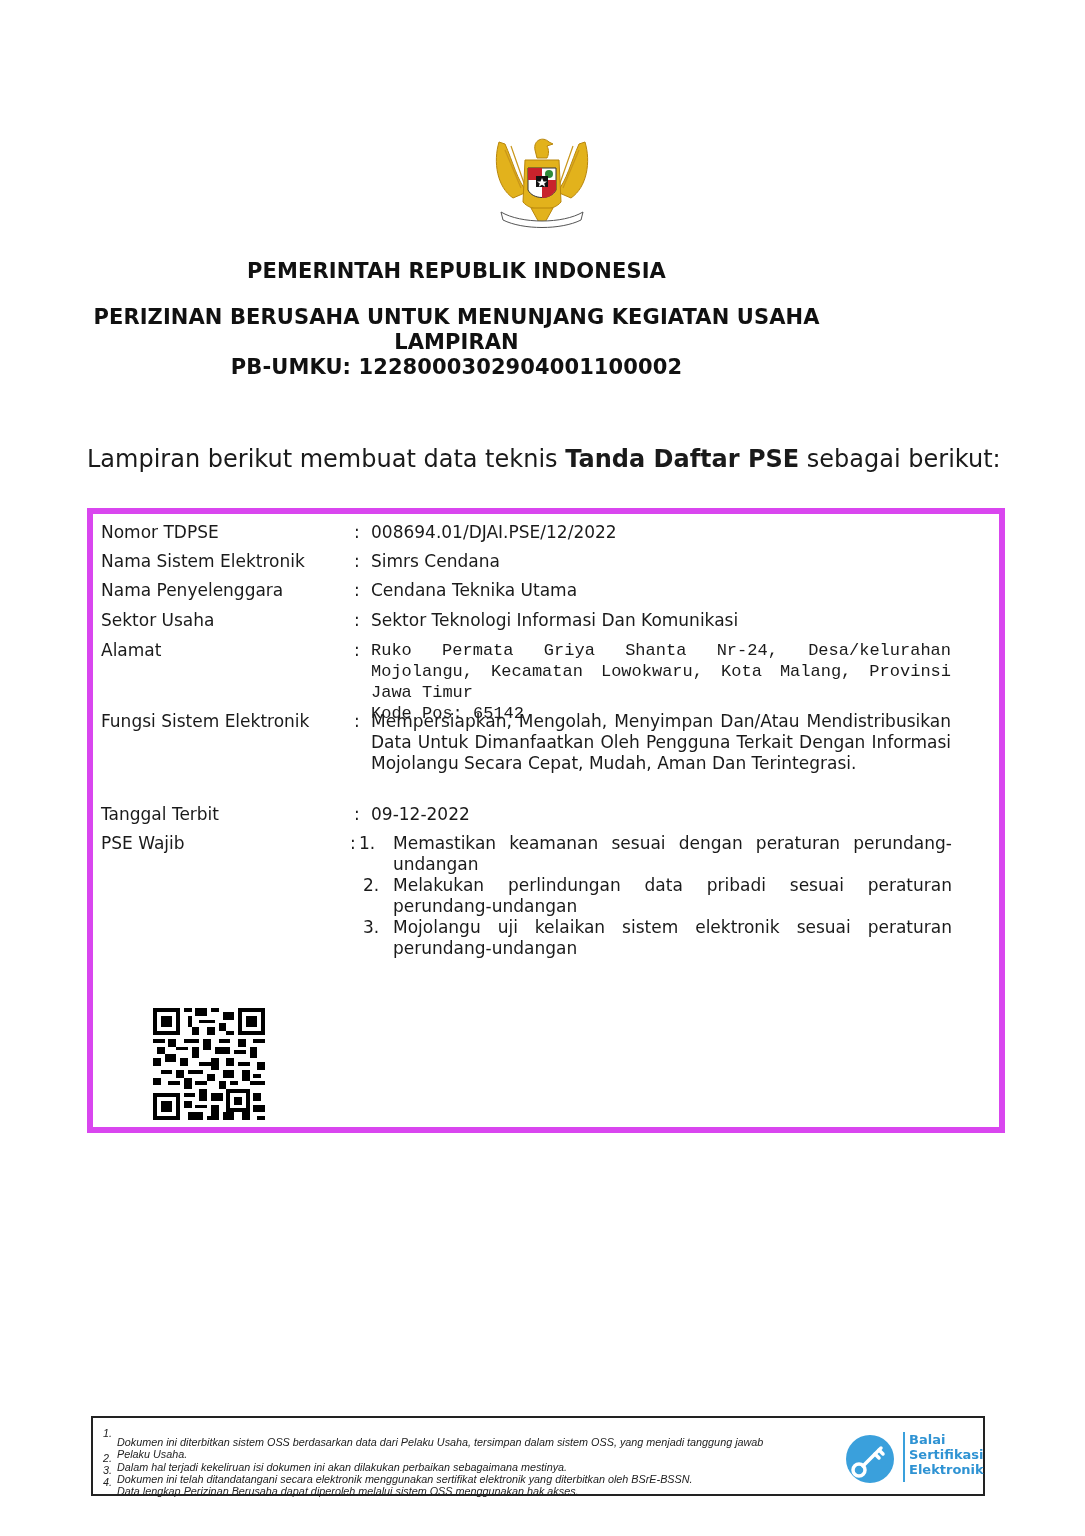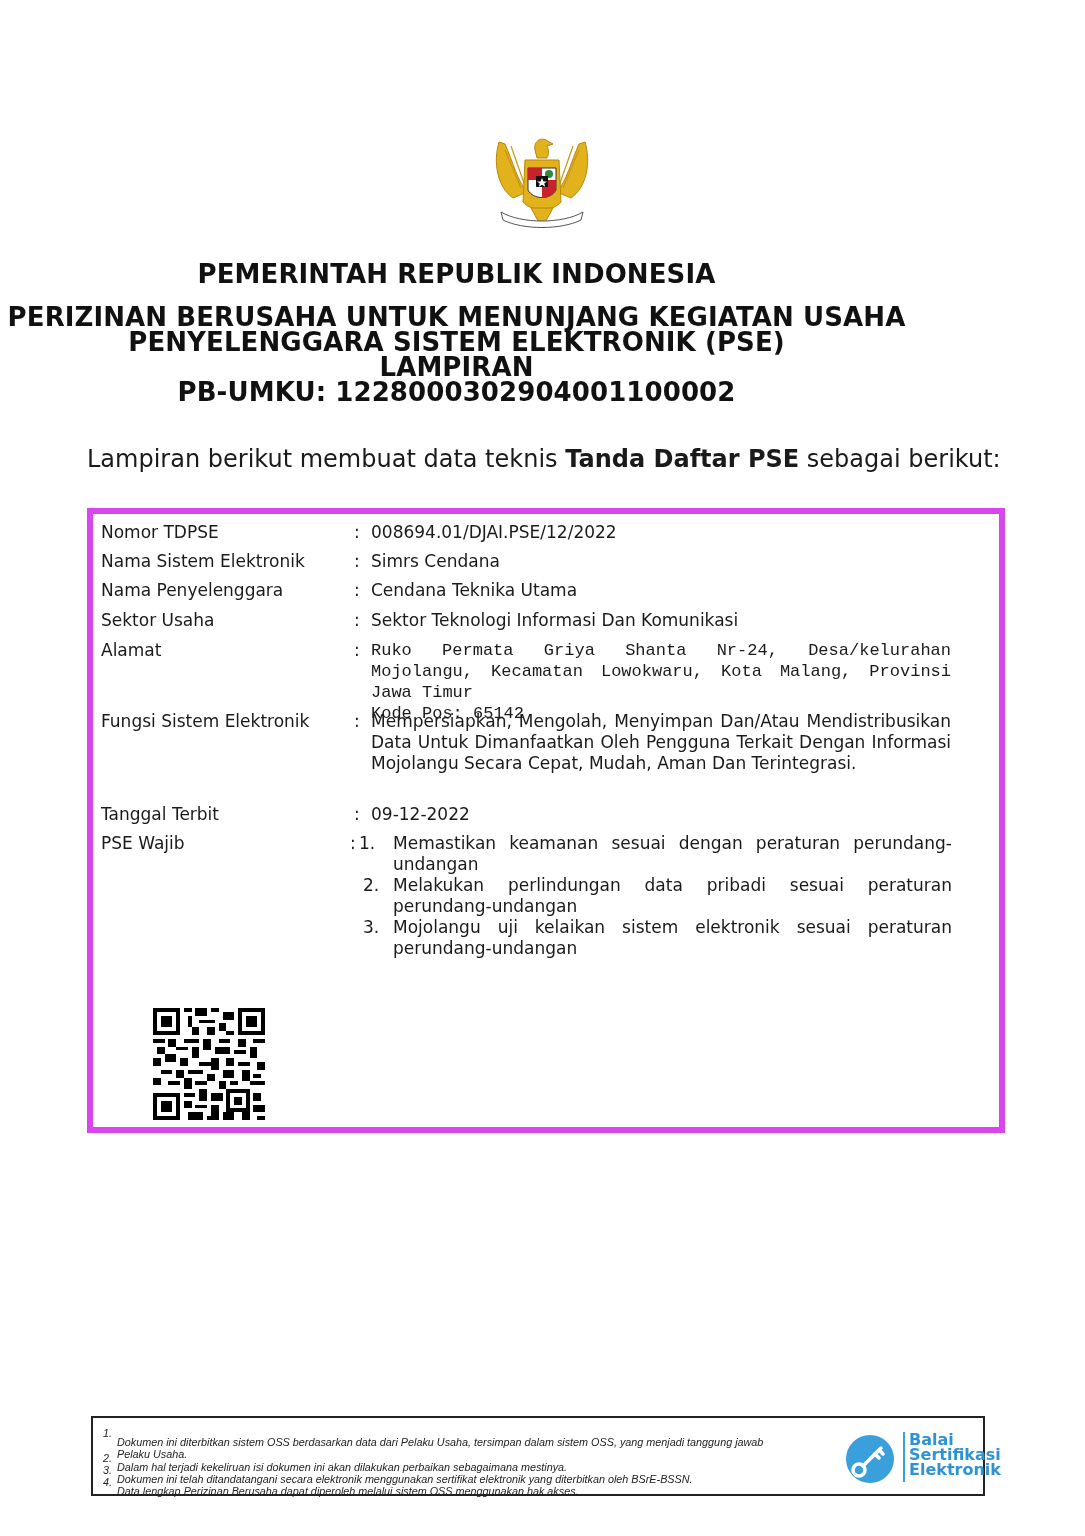--- a/index.html
+++ b/index.html
@@ -3,21 +3,21 @@
 <meta charset="utf-8">
 <style>
   html, body { margin: 0; padding: 0; background: #ffffff; }
   body {
     width: 1085px; height: 1536px; position: relative; overflow: hidden;
     font-family: "DejaVu Sans", sans-serif; color: #1a1a1a;
   }
   .emblem { position: absolute; left: 491px; top: 132px; width: 102px; height: 104px; }
   .head {
     position: absolute; left: 0; width: 913px; text-align: center;
-    font-weight: bold; font-size: 26px; letter-spacing: 0.1px; color: #111;
+    font-weight: bold; font-size: 21px; letter-spacing: 0.1px; color: #111;
   }
   .h-gov { top: 259px; }
   .h-sub { top: 305px; line-height: 25px; }
   .intro {
     position: absolute; left: 87px; top: 445px; font-size: 24px; color: #1a1a1a;
   }
   .intro b { font-weight: bold; }
   .box {
     position: absolute; left: 87px; top: 508px; width: 906px; height: 613px;
     border: 6px solid #d946ef; box-sizing: content-box;
@@ -39,21 +39,21 @@
   .fnote {
     position: absolute; left: 10px; font-family: "Liberation Sans", sans-serif;
     font-style: italic; font-size: 10.8px; line-height: 11.5px; color: #222;
   }
   .fnote .n { position: absolute; left: 0; width: 20px; }
   .fnote .t { position: absolute; left: 14px; white-space: nowrap; margin-top: 9px; }
   .bse { position: absolute; left: 752px; top: 10px; width: 140px; height: 60px; }
   .bse-sep { position: absolute; left: 58px; top: 4px; width: 2px; height: 50px; background: #3aa0dc; }
   .bse-text {
     position: absolute; left: 64px; top: 4px; font-family: "DejaVu Sans", sans-serif;
-    font-weight: bold; font-size: 16px; line-height: 15px; color: #2f93d3;
+    font-weight: bold; font-size: 13px; line-height: 15px; color: #2f93d3;
   }
 </style>
 </head>
 <body>
 
 <div class="emblem">
   <svg width="102" height="104" viewBox="0 0 102 104">
 
     <path d="M8 10 C2 30 6 55 22 66 L36 60 C26 48 22 30 14 12 Z" fill="#e2b21c" stroke="#b8860b" stroke-width="1"></path>
     <path d="M94 10 C100 30 96 55 80 66 L66 60 C76 48 80 30 88 12 Z" fill="#e2b21c" stroke="#b8860b" stroke-width="1"></path>
@@ -72,21 +72,20 @@
 
     <path d="M40 76 L51 96 L62 76 Z" fill="#e2b21c" stroke="#b8860b" stroke-width="1"></path>
 
     <path d="M10 80 C30 92 72 92 92 80 L90 88 C70 98 32 98 12 88 Z" fill="#ffffff" stroke="#555" stroke-width="1"></path>
   </svg>
 </div>
 
 <div class="head h-gov">PEMERINTAH REPUBLIK INDONESIA</div>
 <div class="head h-sub">
   <div>PERIZINAN BERUSAHA UNTUK MENUNJANG KEGIATAN USAHA</div>
-  <div>PENYELENGGARA SISTEM ELEKTRONIK (PSE)</div>
   <div>LAMPIRAN</div>
   <div>PB-UMKU: 1228000302904001100002</div>
 </div>
 
 <div class="intro"><span>Lampiran berikut membuat data teknis </span><b>Tanda Daftar PSE</b><span> sebagai berikut:</span></div>
 
 <div class="box">
 
   <div class="row" style="top:8px;">
     <span class="lbl">Nomor TDPSE</span>

